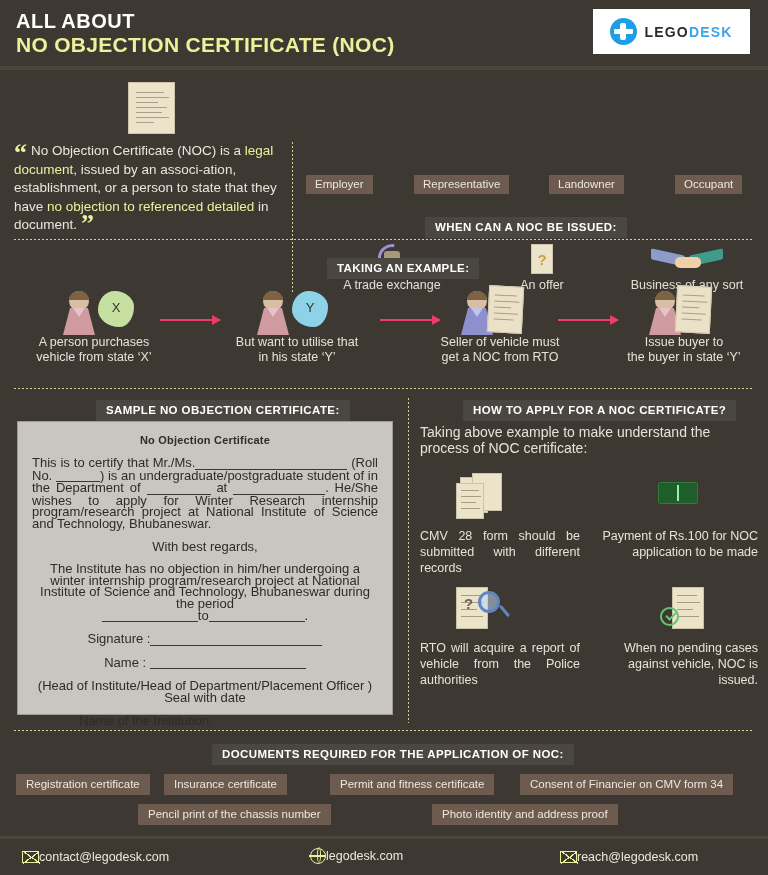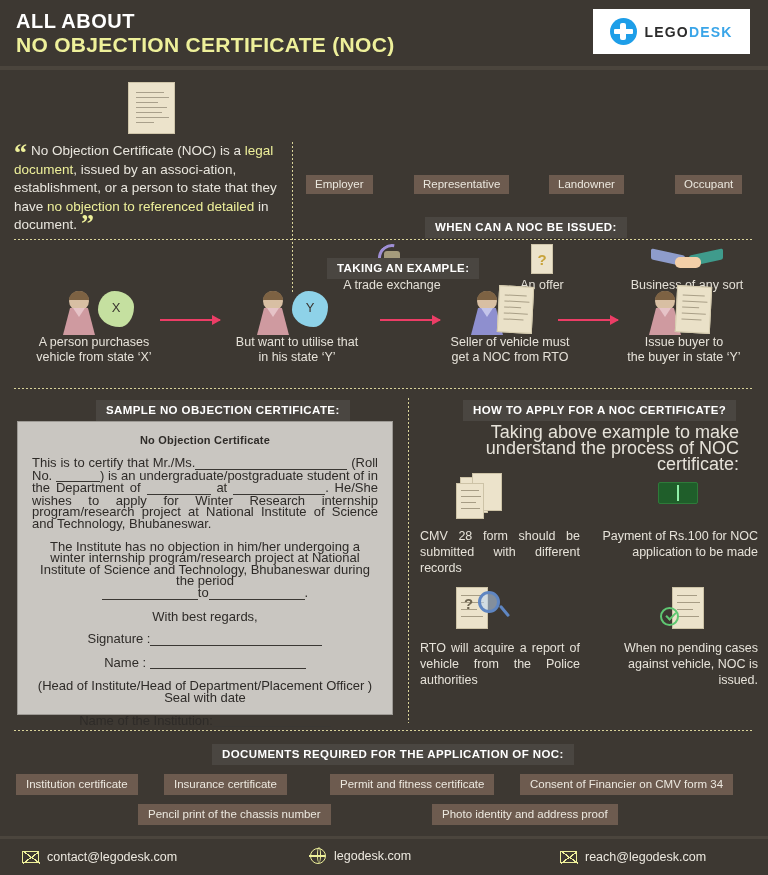--- a/index.html
+++ b/index.html
@@ -122,22 +122,22 @@
     position:absolute; left:18px; top:422px; width:374px; height:292px;
     background:#c9c6c1; color:#2e2b28; padding:12px 14px 0;
     box-shadow:0 0 0 1px #9d9a95;
   }
   .cert h3 { text-align:center; font-size:11px; font-weight:bold; margin-bottom:11px; letter-spacing:.2px;}
   .cert p { font-size:13px; line-height:11.6px; text-align:center; }
   .cert p.just { text-align:justify; }
   .cert .u { border-bottom:1px solid #3a3733; display:inline-block; }
   .cert .sp { margin-top:11px; }
 
-  .apply-intro { position:absolute; left:399px; top:424px; width:340px; text-align:right;
-     font-size:18px; line-height:16px; color:#e6e2d9; }
+  .apply-intro { position:absolute; left:420px; top:424px; width:340px; text-align:left;
+     font-size:14px; line-height:16px; color:#e6e2d9; }
   .apply-cell { position:absolute; width:160px; }
   .apply-ic { height:50px; position:relative; margin-bottom:5px; }
   .apply-cap { font-size:12.5px; line-height:16px; color:#e6e2d9; }
   .ap-right { text-align:right; }
   .ap-just { text-align:justify; }
 
   .frm { position:absolute; background:#ece3cb; border:1px solid #cdc3a7; }
   .frm i { position:absolute; left:4px; height:1px; background:#a69c84; }
   .money { position:absolute; left:50%; margin-left:-20px; top:9px; width:40px; height:22px;
       background:#1f5e2a; border:1px solid #2e7a39; border-radius:2px; }
@@ -154,21 +154,21 @@
   
   .docs-title { position:absolute; left:212px; top:744px; background:#4a4641; color:#fff;
       font-size:11.5px; font-weight:bold; letter-spacing:.4px; padding:4px 10px 5px; }
   .docs-row { position:absolute; width:768px; }
   .doc-tag { position:absolute; background:#6d5b4f; color:#ece8df; font-size:11.5px;
       padding:4px 10px 5px; white-space:nowrap; }
 
   
   .foot-rule { position:absolute; left:0; top:836px; width:768px; height:3px; background:#4b453d; }
   .footer { position:absolute; left:0; top:842px; width:768px; height:33px; }
-  .foot-item { position:absolute; display:flex; align-items:center; gap:8px;
+  .foot-item { position:absolute; display:flex; align-items:center; 
       font-size:12.5px; color:#ece8df; }
   .ico-mail { width:17px; height:12px; border:1.6px solid #eef09a; position:relative; }
   .ico-mail:after{content:"";position:absolute;left:0;top:0;width:17px;height:12px;
       background:linear-gradient(to bottom right,transparent 44%,#eef09a 44%,#eef09a 50%,transparent 50%),
                  linear-gradient(to bottom left,transparent 44%,#eef09a 44%,#eef09a 50%,transparent 50%);}
   .ico-globe { width:16px;height:16px;border:1.6px solid #eef09a;border-radius:50%;position:relative;}
   .ico-globe:before{content:"";position:absolute;left:6px;top:-1.6px;width:2px;height:16px;
       border-left:1.6px solid #eef09a; border-right:1.6px solid #eef09a; border-radius:50%/50%;}
   .ico-globe:after{content:"";position:absolute;left:-1.6px;top:6px;width:16px;height:1.6px;background:#eef09a;}
 </style>
@@ -278,21 +278,21 @@
         <span class="blob b" style="left:70px">
             <span class="sh"></span>
             <span>Y</span>
           </span>
       </div>
       <div class="ex-cap">But want to utilise that</div>
       <div class="ex-cap">in his state ‘Y’</div>
     </div>
     <span class="arrow" style="left:380px"></span>
 
-    <div class="ex-item" style="left:430px; width:160px;">
+    <div class="ex-item" style="left:420px; width:160px;">
       <div class="ex-art">
         <span class="person blue" style="left:40px">
             <span class="head"></span>
             <span class="hair"></span>
             <span class="body"></span>
             <span class="collar"></span>
           </span>
         <span class="paper" style="left:68px">
             <i style="top:8px;width:22px"></i>
             <i style="top:14px;width:25px"></i>
@@ -329,22 +329,22 @@
 
   <div class="hr-dot" style="top:388px"></div>
 
   <div class="panel-head" style="left:96px; top:400px;">SAMPLE NO OBJECTION CERTIFICATE:</div>
   <div class="panel-head" style="left:463px; top:400px;">HOW TO APPLY FOR A NOC CERTIFICATE?</div>
   <div class="vdot-mid"></div>
 
   <div class="cert">
     <h3>No Objection Certificate</h3>
     <p class="just"><span>This is to certify that Mr./Ms.</span><span class="u" style="width:152px">&nbsp;</span> <span>(Roll No.</span> <span class="u" style="width:44px">&nbsp;</span><span>) is an undergraduate/postgraduate student of in the Department of</span> <span class="u" style="width:64px">&nbsp;</span> <span>at</span> <span class="u" style="width:92px">&nbsp;</span><span>. He/She wishes to apply for Winter Research internship program/research project at National Institute of Science and Technology, Bhubaneswar.</span></p>
+    <p class="sp">With best regards,</p>
     <p class="sp"><span>The Institute has no objection in him/her undergoing a winter internship program/research project at National Institute of Science and Technology, Bhubaneswar during the period</span><br><span class="u" style="width:96px">&nbsp;</span><span>to</span><span class="u" style="width:96px">&nbsp;</span>.</p>
-    <p class="sp">With best regards,</p>
     <p class="sp"><span>Signature :</span><span class="u" style="width:172px">&nbsp;</span></p>
     <p class="sp"><span>Name : </span><span class="u" style="width:156px">&nbsp;</span></p>
     <p class="sp">(Head of Institute/Head of Department/Placement Officer )</p>
     <p>Seal with date</p>
     <p class="sp"><span>Name of the Institution:</span><span class="u" style="width:118px">&nbsp;</span></p>
   </div>
 
   <div class="apply-intro">Taking above example to make understand the process of NOC certificate:</div>
 
   <div class="apply-cell" style="left:420px; top:473px;">
@@ -397,21 +397,21 @@
       <span class="tick" style="left:62px; top:22px;"></span>
     </div>
     <div class="apply-cap ap-right">When no pending cases against vehicle, NOC is issued.</div>
   </div>
 
   <div class="hr-dot" style="top:730px"></div>
 
   <div class="docs-title">DOCUMENTS REQUIRED FOR THE APPLICATION OF NOC:</div>
 
   <div class="docs-row" style="top:774px; height:22px;">
-    <span class="doc-tag" style="left:16px">Institution certificate</span>
+    <span class="doc-tag" style="left:16px">Registration certificate</span>
     <span class="doc-tag" style="left:164px">Insurance certificate</span>
     <span class="doc-tag" style="left:330px">Permit and fitness certificate</span>
     <span class="doc-tag" style="left:520px">Consent of Financier on CMV form 34</span>
   </div>
 
   <div class="docs-row" style="top:804px; height:22px;">
     <span class="doc-tag" style="left:138px">Pencil print of the chassis number</span>
     <span class="doc-tag" style="left:432px">Photo identity and address proof</span>
   </div>
 

